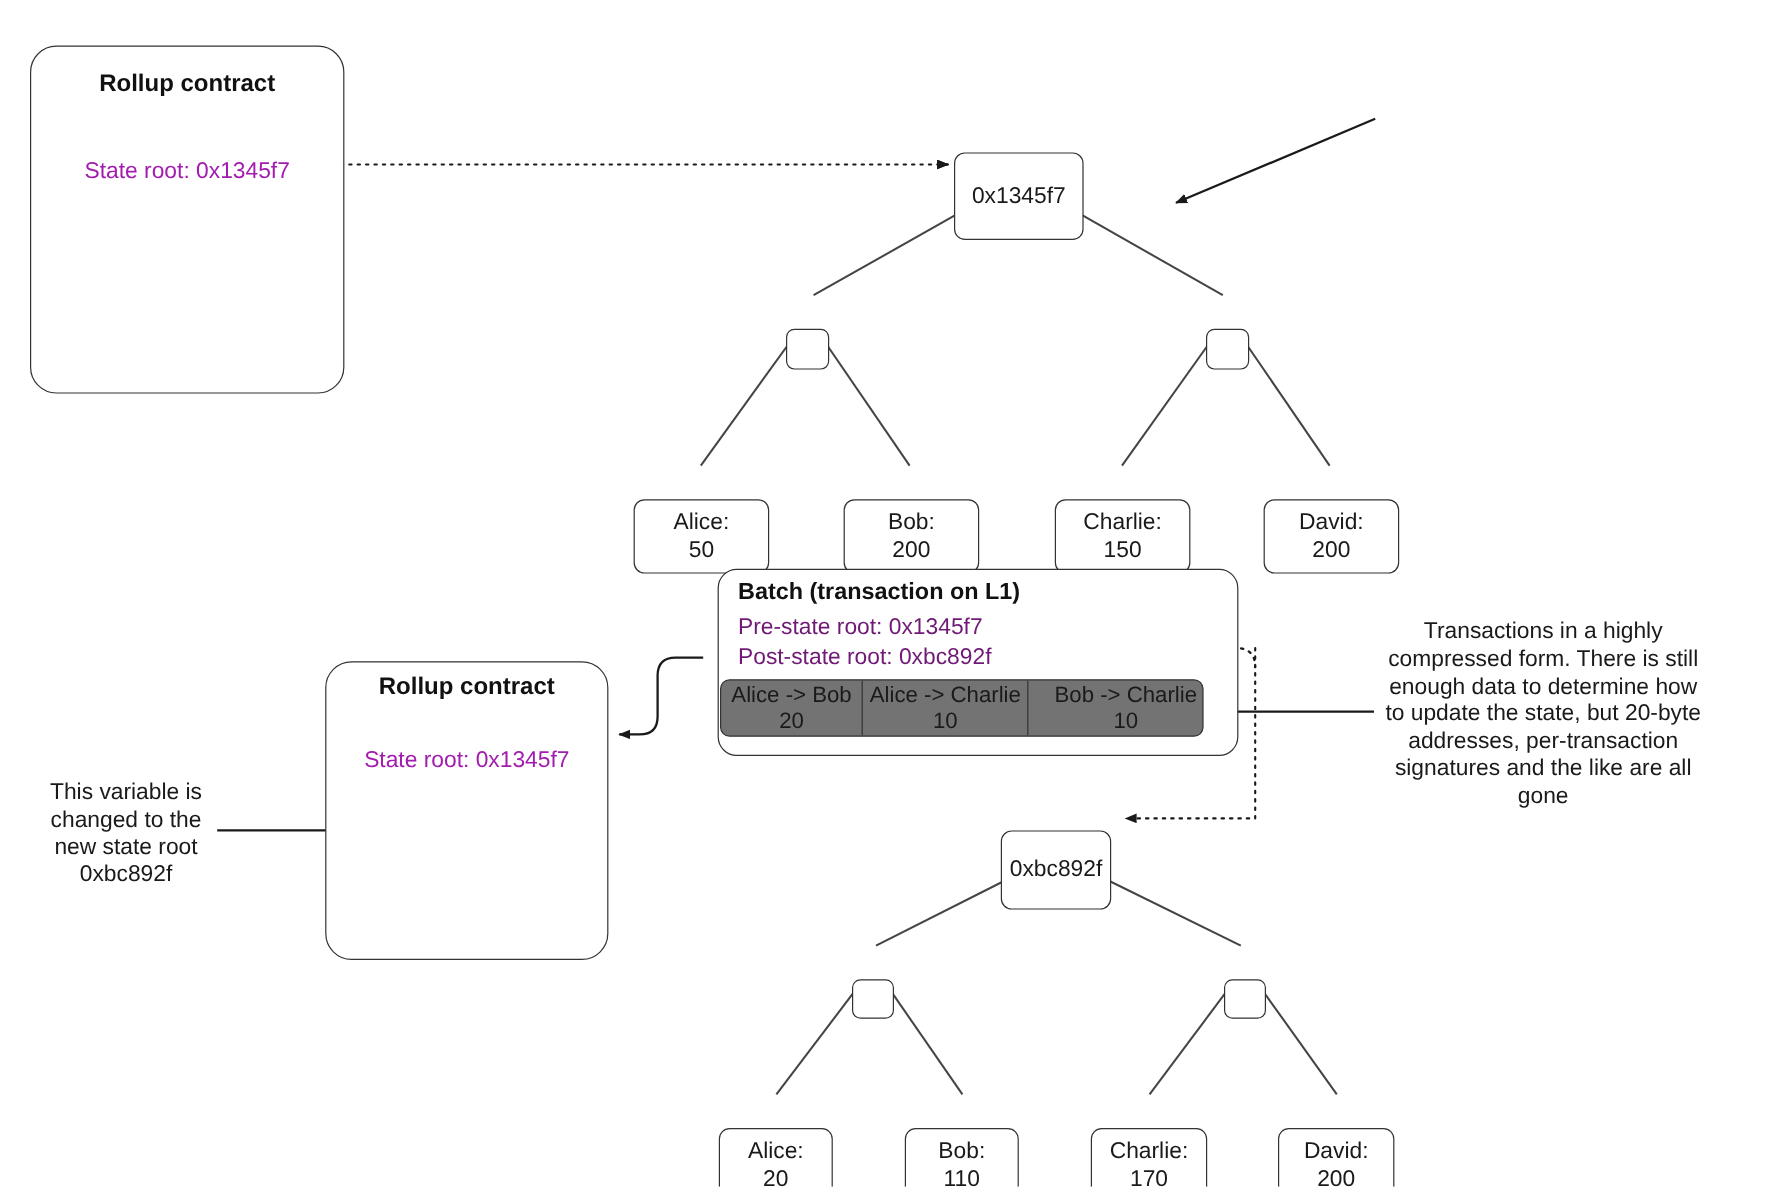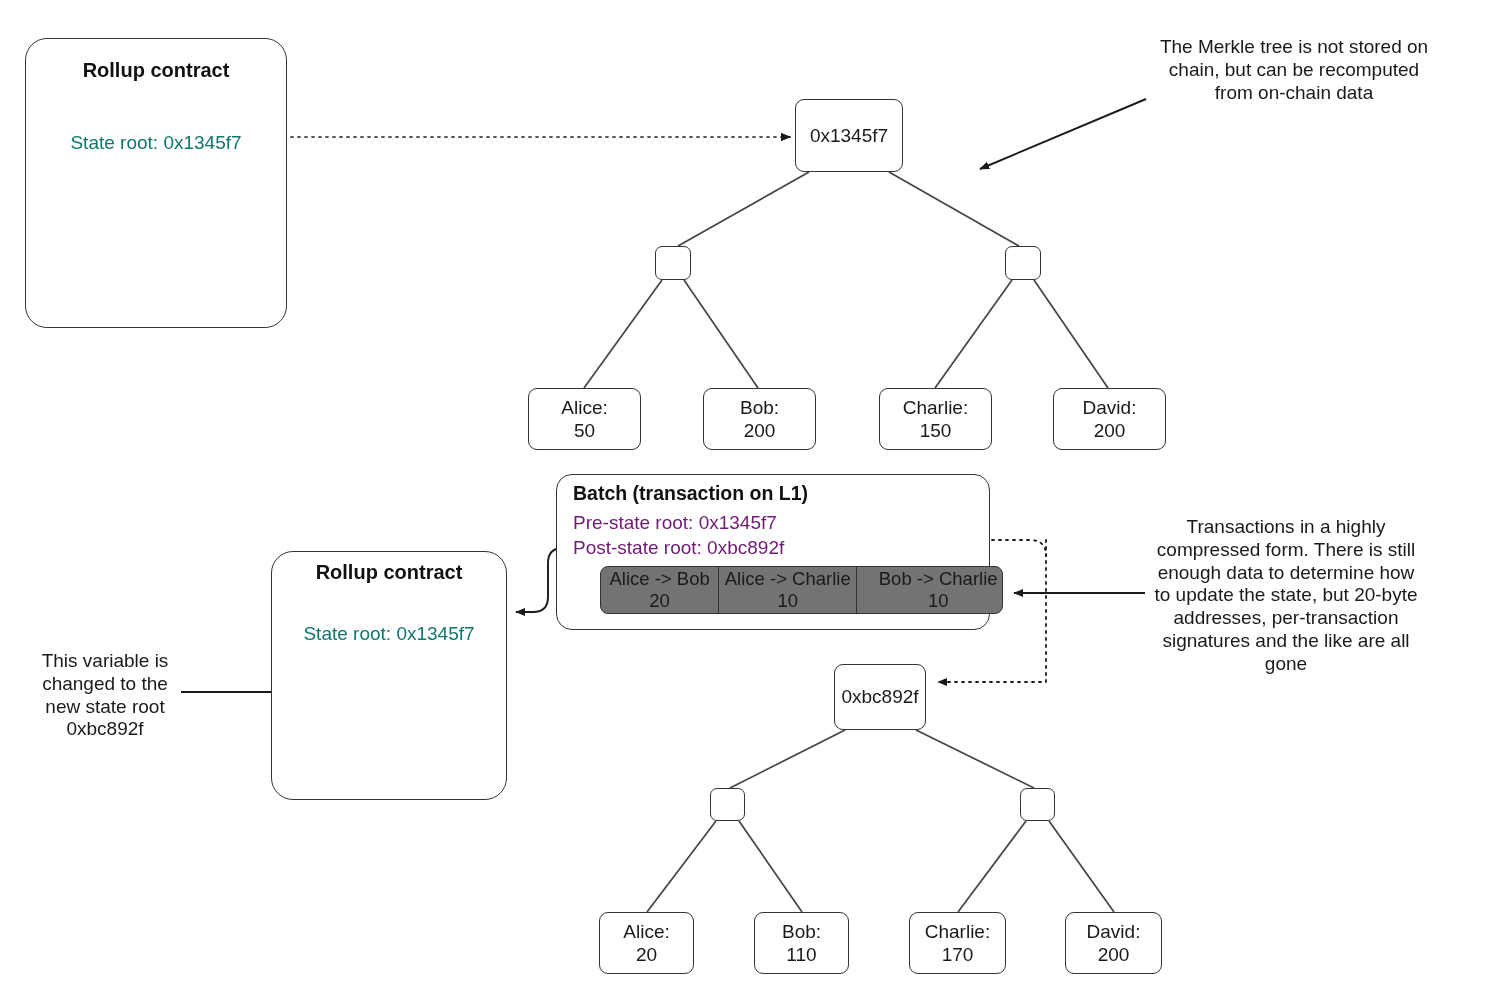--- a/index.html
+++ b/index.html
@@ -34,38 +34,39 @@
     background: #ffffff;
     border-radius: 9px;
     display: flex;
     flex-direction: column;
     align-items: center;
     justify-content: center;
     text-align: center;
     font-size: 19px;
     line-height: 1.22;
     color: #1a1a1a;
+    margin-top: 28px;
   }
   .bigbox {
     position: absolute;
     box-sizing: border-box;
     border: 1.6px solid #333333;
     background: #ffffff;
     border-radius: 22px;
   }
   .bigbox .title {
     text-align: center;
     font-weight: bold;
     font-size: 20px;
     color: #111111;
   }
   .bigbox .subtext {
     text-align: center;
     font-size: 19px;
-    color: #0f766e;
+    color: #a21caf;
   }
   .annot {
     position: absolute;
     text-align: center;
     font-size: 19px;
     line-height: 1.2;
     color: #1a1a1a;
   }
   .batch {
     position: absolute;
@@ -156,21 +157,20 @@
     <path d="M739,821 L802,912" stroke="#444444" stroke-width="1.7" fill="none"></path>
     <path d="M1026,821 L958,912" stroke="#444444" stroke-width="1.7" fill="none"></path>
     <path d="M1049,821 L1114,912" stroke="#444444" stroke-width="1.7" fill="none"></path>
   </svg>
 
   <div class="bigbox" style="left:25px; top:38px; width:262px; height:290px;">
     <div class="title" style="margin-top:20px;">Rollup contract</div>
     <div class="subtext" style="margin-top:50px;">State root: 0x1345f7</div>
   </div>
 
-  <div class="annot" style="left:1155px; top:36px; width:278px;">The Merkle tree is not stored on chain, but can be recomputed from on-chain data</div>
 
   <div class="node" style="left:795px; top:99px; width:108px; height:73px;">
     <span>0x1345f7</span>
   </div>
 
   <div class="node" style="left:655px; top:246px; width:36px; height:34px; border-radius:7px;">
     <span></span>
   </div>
   <div class="node" style="left:1005px; top:246px; width:36px; height:34px; border-radius:7px;">
     <span></span>
@@ -186,21 +186,21 @@
   </div>
   <div class="node" style="left:879px; top:388px; width:113px; height:62px;">
     <span class="leafname">Charlie:</span>
     <span class="leafval">150</span>
   </div>
   <div class="node" style="left:1053px; top:388px; width:113px; height:62px;">
     <span class="leafname">David:</span>
     <span class="leafval">200</span>
   </div>
 
-  <div class="batch" style="left:556px; top:474px; width:434px; height:156px;">
+  <div class="batch" style="left:598px; top:474px; width:434px; height:156px;">
     <div class="batch-title" style="position:absolute; left:16px; top:7px;">Batch (transaction on L1)</div>
     <div class="batch-line" style="position:absolute; left:16px; top:37px;">Pre-state root: 0x1345f7</div>
     <div class="batch-line" style="position:absolute; left:16px; top:62px;">Post-state root: 0xbc892f</div>
   </div>
 
   <div class="txtable" style="left:600px; top:566px; width:403px; height:48px;">
     <div class="txcell" style="flex-basis:124px;">
       <span>Alice -&gt; Bob</span>
       <span>20</span>
     </div>

